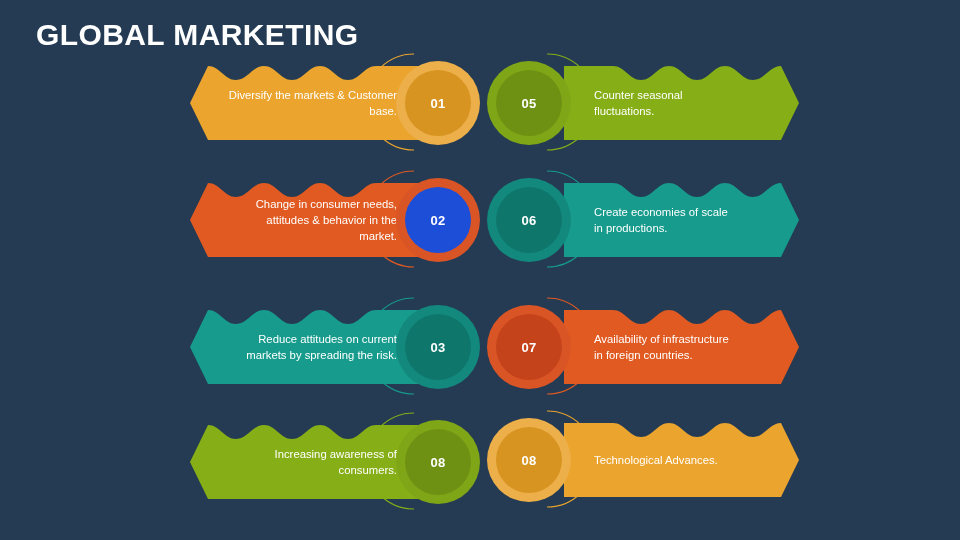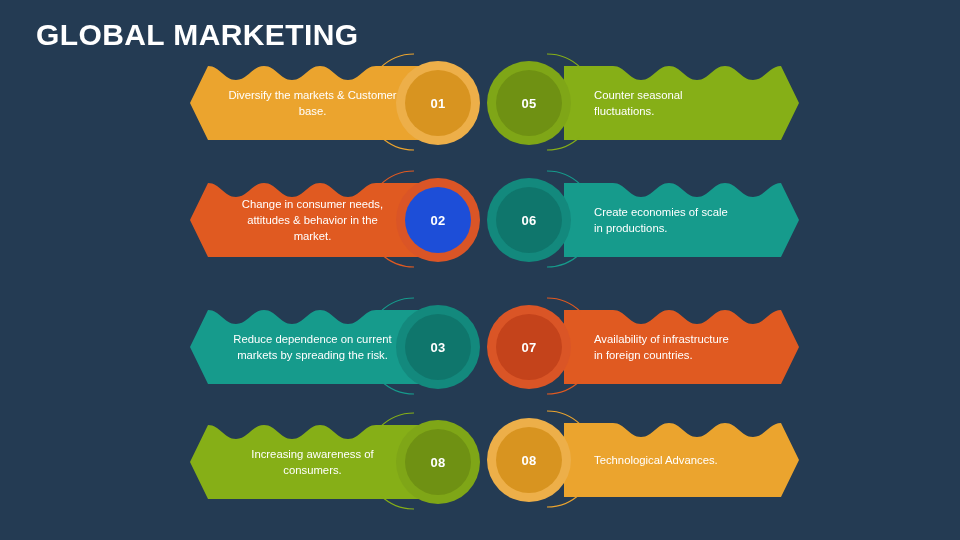--- a/index.html
+++ b/index.html
@@ -50,21 +50,21 @@
     display:flex;
     flex-direction:column;
     justify-content:center;
     font-size:11.3px;
     line-height:1.42;
     color:#ffffff;
     font-weight:normal;
   }
   .row.left  .banner .label {
     left:38px; right:28px;
-    text-align:center;
+    text-align:right;
     align-items:flex-end;
   }
   .row.right .banner .label {
     left:30px; right:60px;
     text-align:left;
     align-items:flex-start;
   }
 
   
   .medallion {
@@ -163,21 +163,21 @@
     <div class="banner">
       <svg viewBox="0 0 235 90" preserveAspectRatio="none">
         <path d="M235 8 L235 82 L18 82 L0 45 L18 8
                  C 30 8, 34 22, 46 22
                  C 58 22, 62 8, 74 8
                  C 86 8, 90 22, 102 22
                  C 114 22, 118 8, 130 8
                  C 142 8, 146 22, 158 22
                  C 170 22, 174 8, 186 8 Z" fill="#169b8c"></path>
       </svg>
-      <div class="label">Reduce dependence on current markets by spreading the risk.</div>
+      <div class="label">Reduce attitudes on current markets by spreading the risk.</div>
     </div>
     <div class="medallion">
       <div class="swoosh">
         <svg viewBox="0 0 104 104">
           <path d="M34 4 A 48 48 0 0 0 34 100" fill="none" stroke="#169b8c" stroke-width="1.2"></path>
         </svg>
       </div>
       <div class="ring" style="background:#13897d"></div>
       <div class="core" style="background:#0f766c">03</div>
     </div>

